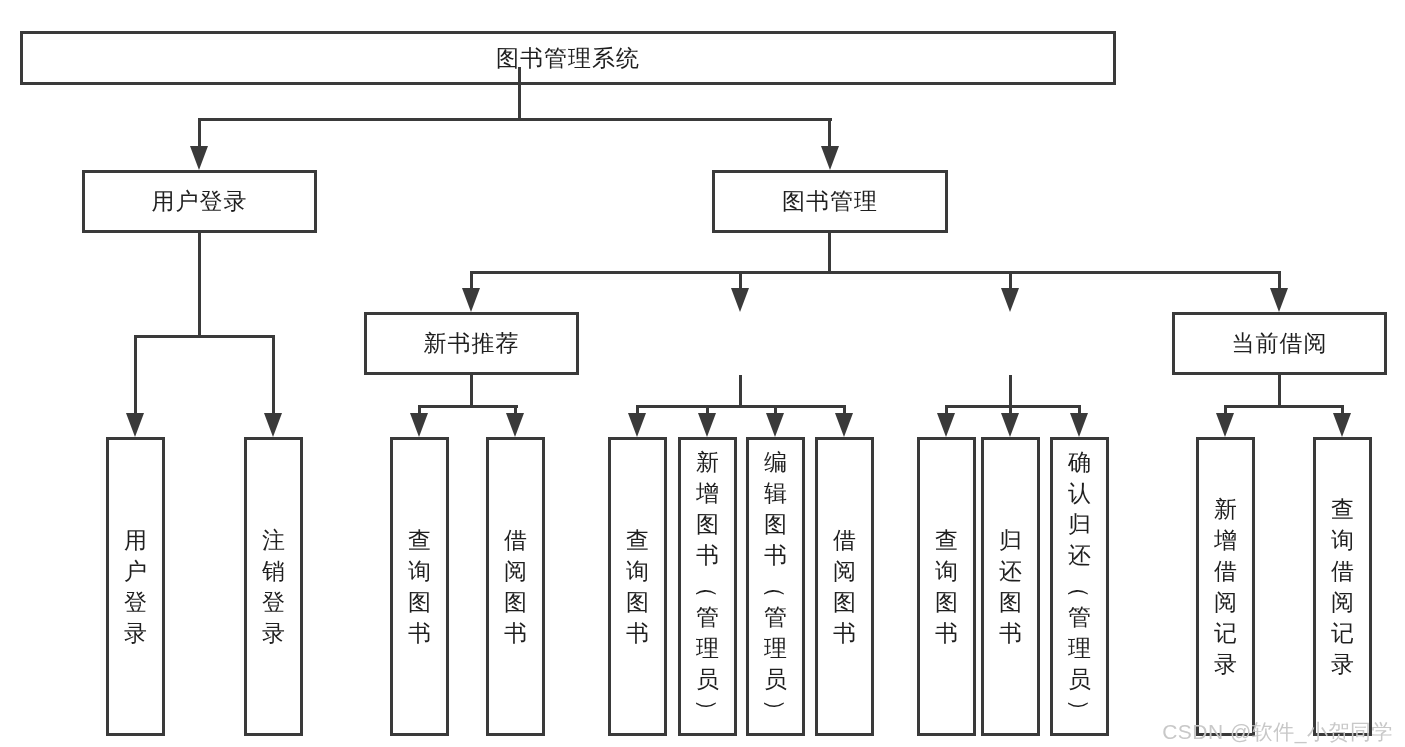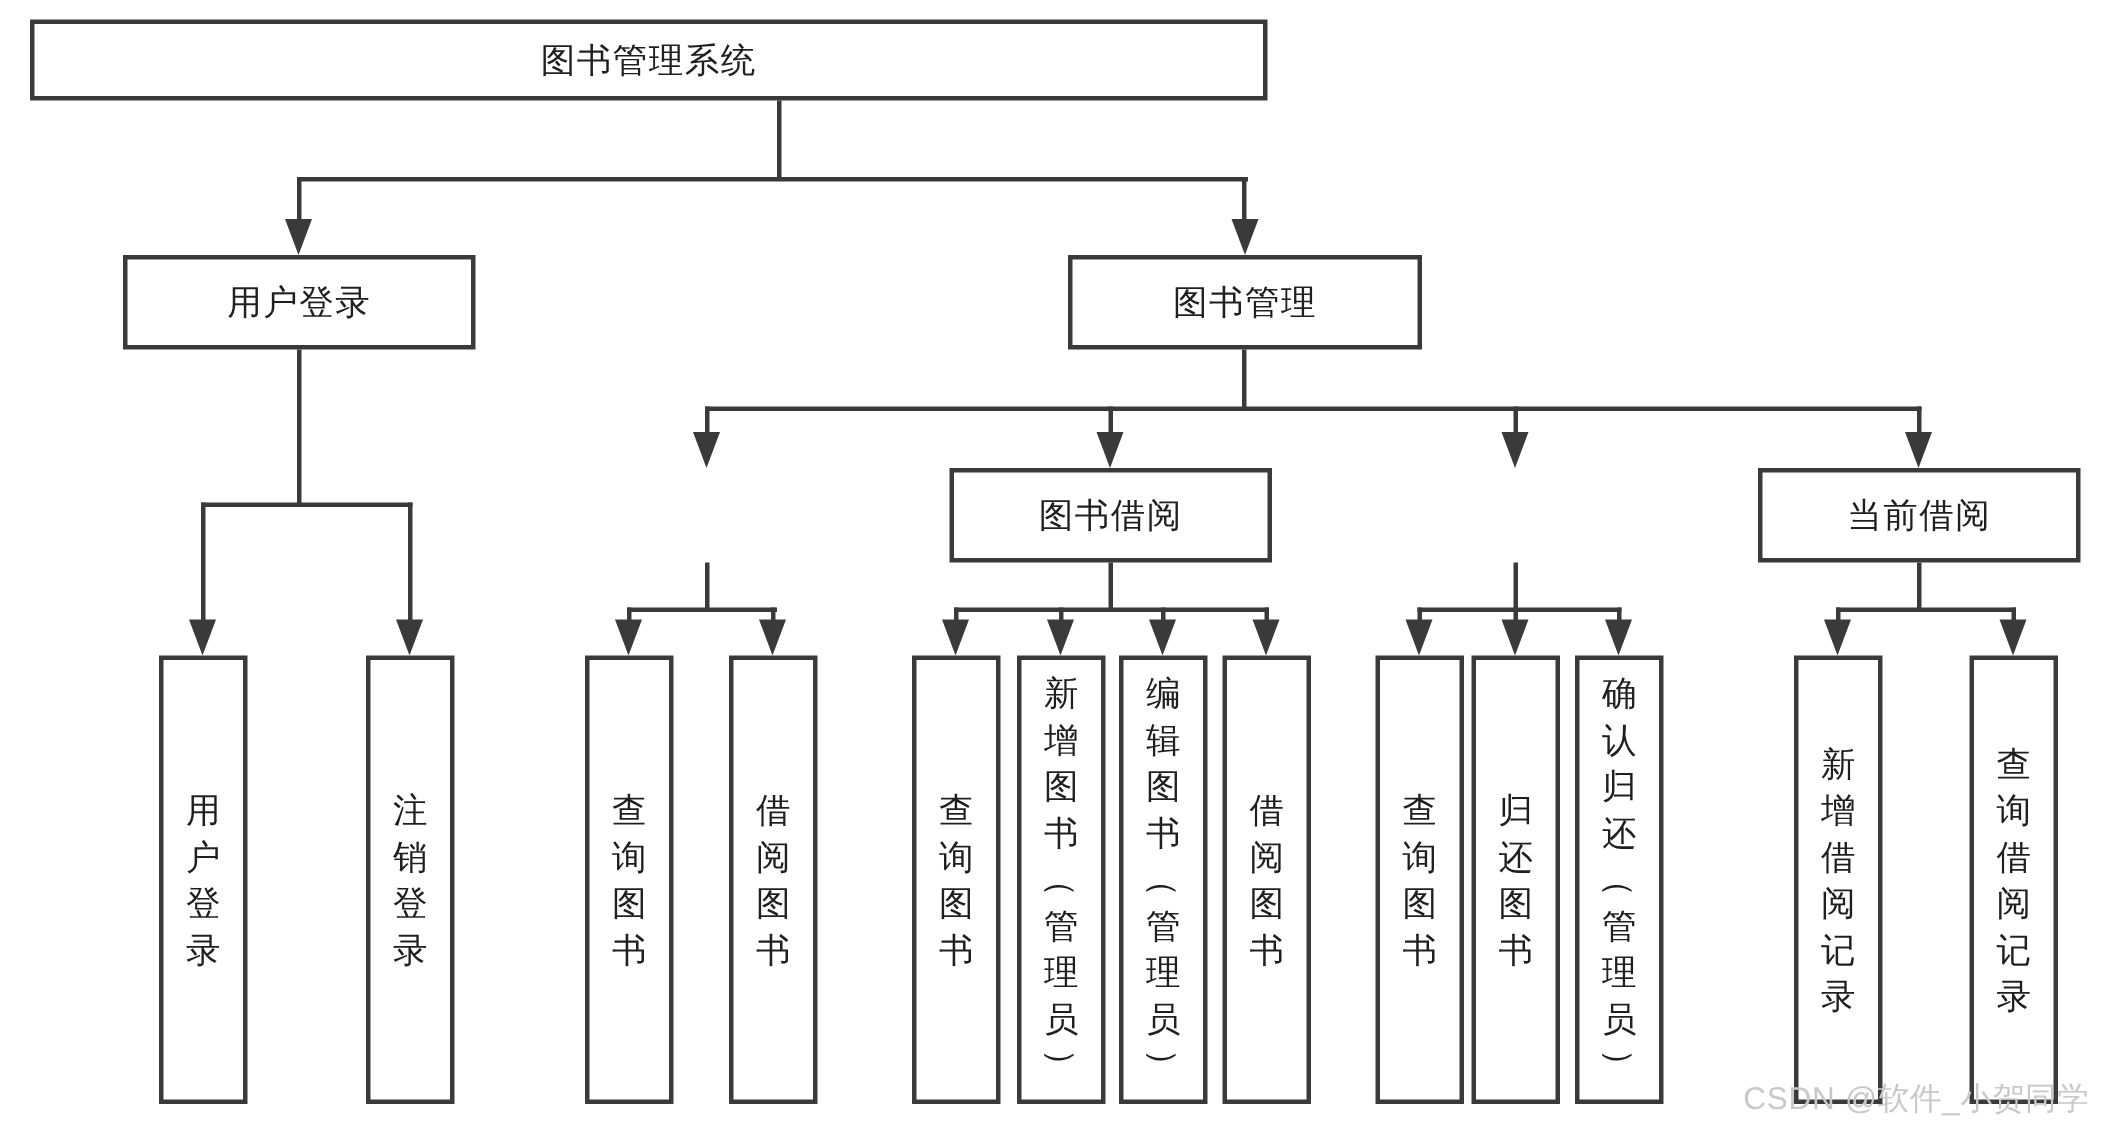--- a/index.html
+++ b/index.html
@@ -61,21 +61,21 @@
     color:var(--wm);
     z-index:10;
     white-space:nowrap;
   }
 </style>
 </head>
 <body>
 
 <div class="canvas">
 
-  <div class="box" style="left:20px;top:13px;width:825px;height:54px">
+  <div class="box" style="left:20px;top:31px;width:1096px;height:54px">
     <span class="hlabel">图书管理系统</span>
   </div>
 
   <div class="ln" style="left:518px;top:67px;width:3px;height:52px"></div>
   <div class="ln" style="left:198px;top:118px;width:634px;height:3px"></div>
   <div class="ln" style="left:198px;top:118px;width:3px;height:32px"></div>
   <div class="ah" style="left:190px;top:146px"></div>
   <div class="ln" style="left:828px;top:118px;width:3px;height:32px"></div>
   <div class="ah" style="left:821px;top:146px"></div>
 
@@ -97,22 +97,22 @@
   <div class="ln" style="left:470px;top:271px;width:811px;height:3px"></div>
   <div class="ln" style="left:470px;top:271px;width:3px;height:20px"></div>
   <div class="ah" style="left:462px;top:288px"></div>
   <div class="ln" style="left:739px;top:271px;width:3px;height:20px"></div>
   <div class="ah" style="left:731px;top:288px"></div>
   <div class="ln" style="left:1009px;top:271px;width:3px;height:20px"></div>
   <div class="ah" style="left:1001px;top:288px"></div>
   <div class="ln" style="left:1278px;top:271px;width:3px;height:20px"></div>
   <div class="ah" style="left:1270px;top:288px"></div>
 
-  <div class="box" style="left:633px;top:312px;width:215px;height:63px">
-    <span class="hlabel">图书借阅</span>
+  <div class="box" style="left:364px;top:312px;width:215px;height:63px">
+    <span class="hlabel">新书推荐</span>
   </div>
   <div class="box" style="left:1172px;top:312px;width:215px;height:63px">
     <span class="hlabel">当前借阅</span>
   </div>
 
   <div class="ln" style="left:470px;top:375px;width:3px;height:33px"></div>
   <div class="ln" style="left:739px;top:375px;width:3px;height:33px"></div>
   <div class="ln" style="left:1009px;top:375px;width:3px;height:33px"></div>
   <div class="ln" style="left:1278px;top:375px;width:3px;height:33px"></div>
 

